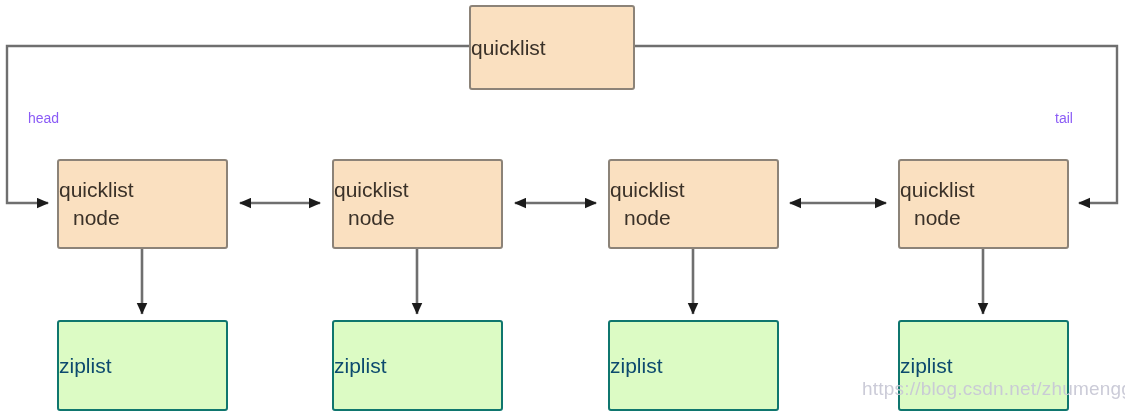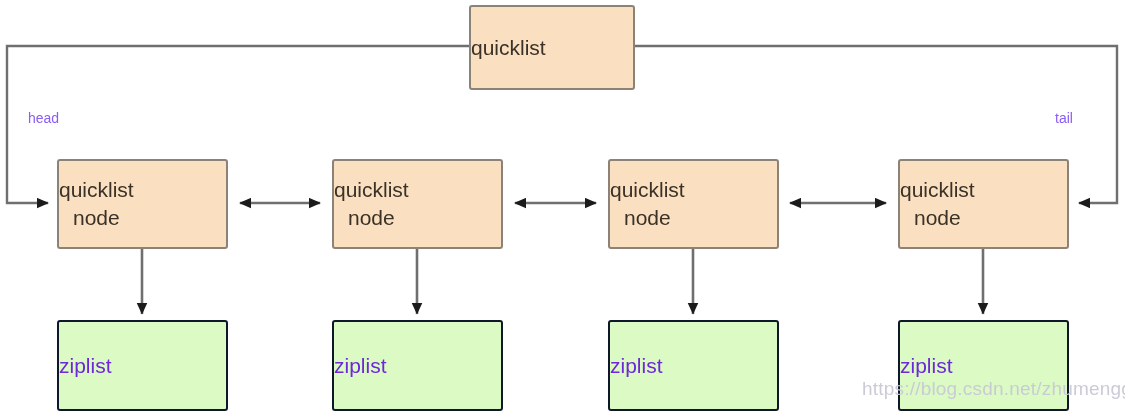--- a/index.html
+++ b/index.html
@@ -41,22 +41,22 @@
     font-size: 21px;
   }
   .box-node {
     background: #fae0c0;
     border: 2px solid #8c8378;
     color: #3a3128;
     font-size: 21px;
   }
   .box-ziplist {
     background: #dcfbc4;
-    border: 2px solid #0f172a;
-    color: #6d28d9;
+    border: 2px solid #0f766e;
+    color: #0c4a6e;
     font-size: 21px;
   }
   .box-label {
     display: block;
     white-space: pre-line;
   }
   .edge-label {
     position: absolute;
     color: #8b5cf6;
     font-size: 14px;

